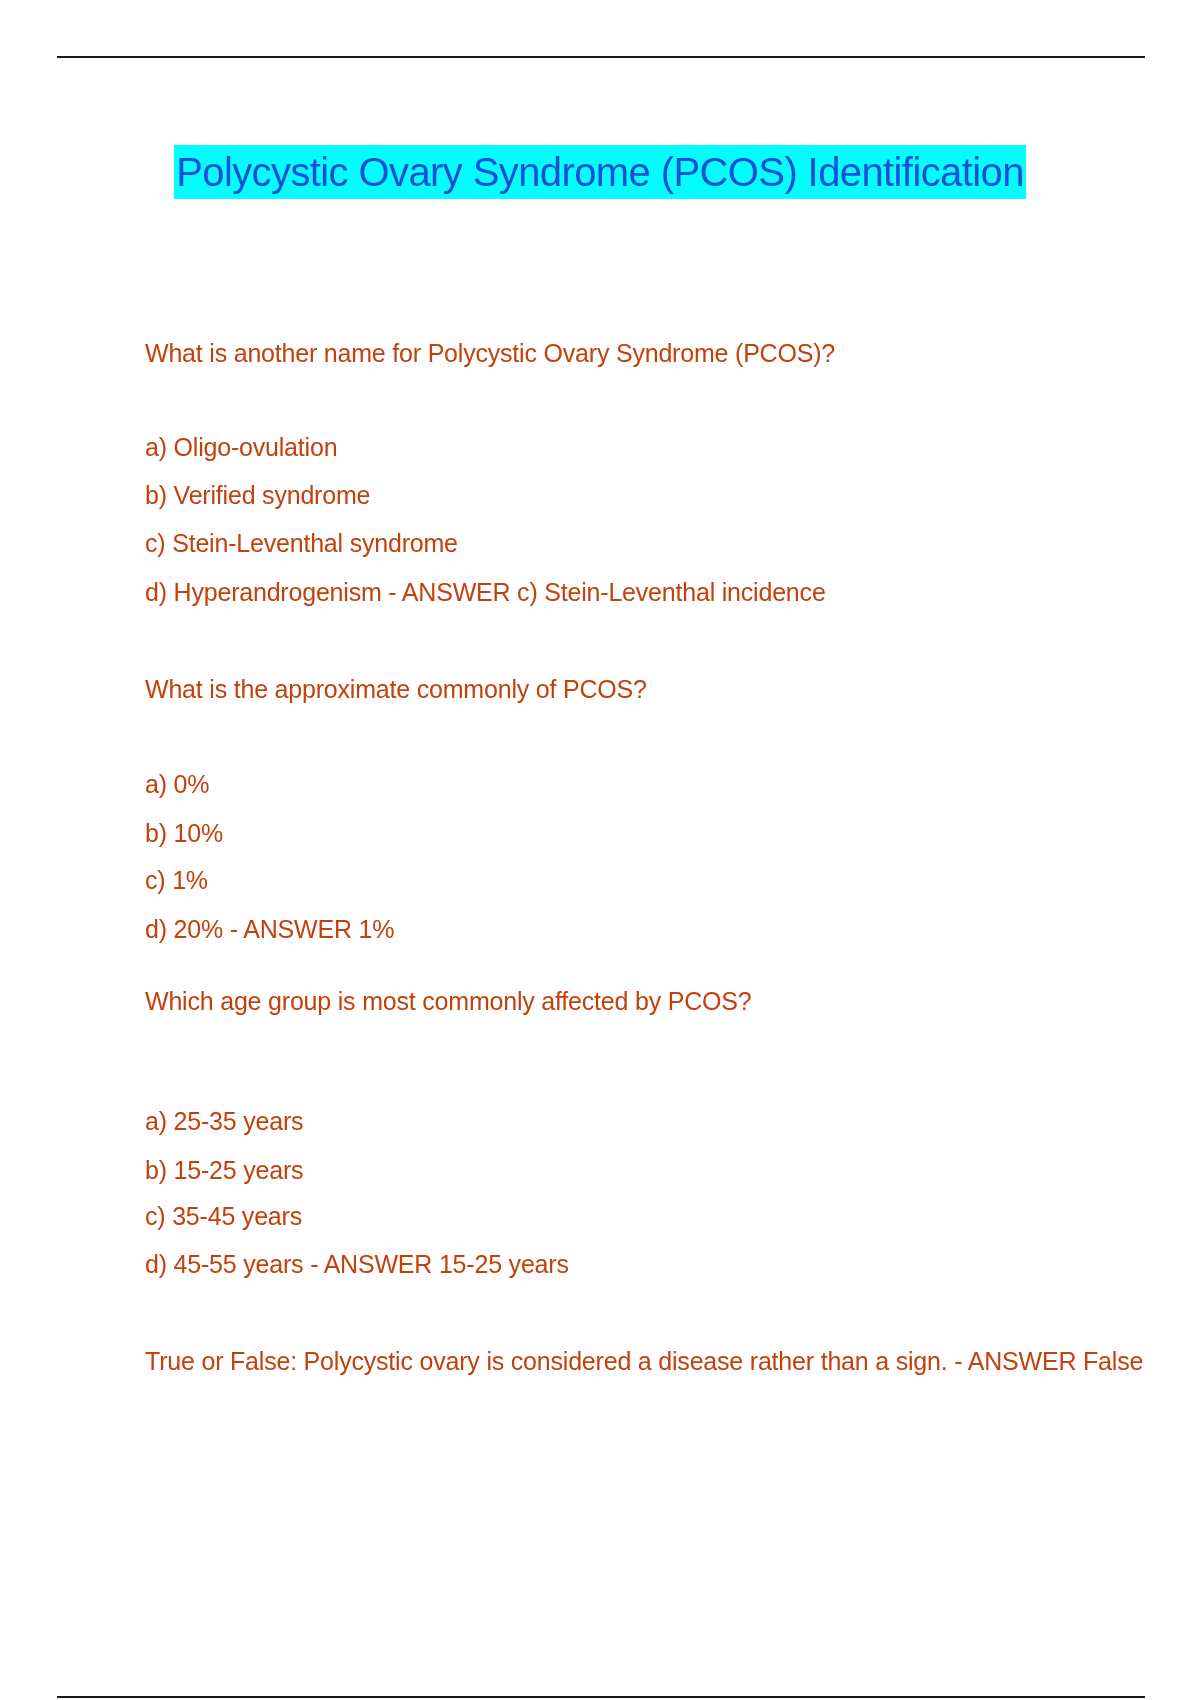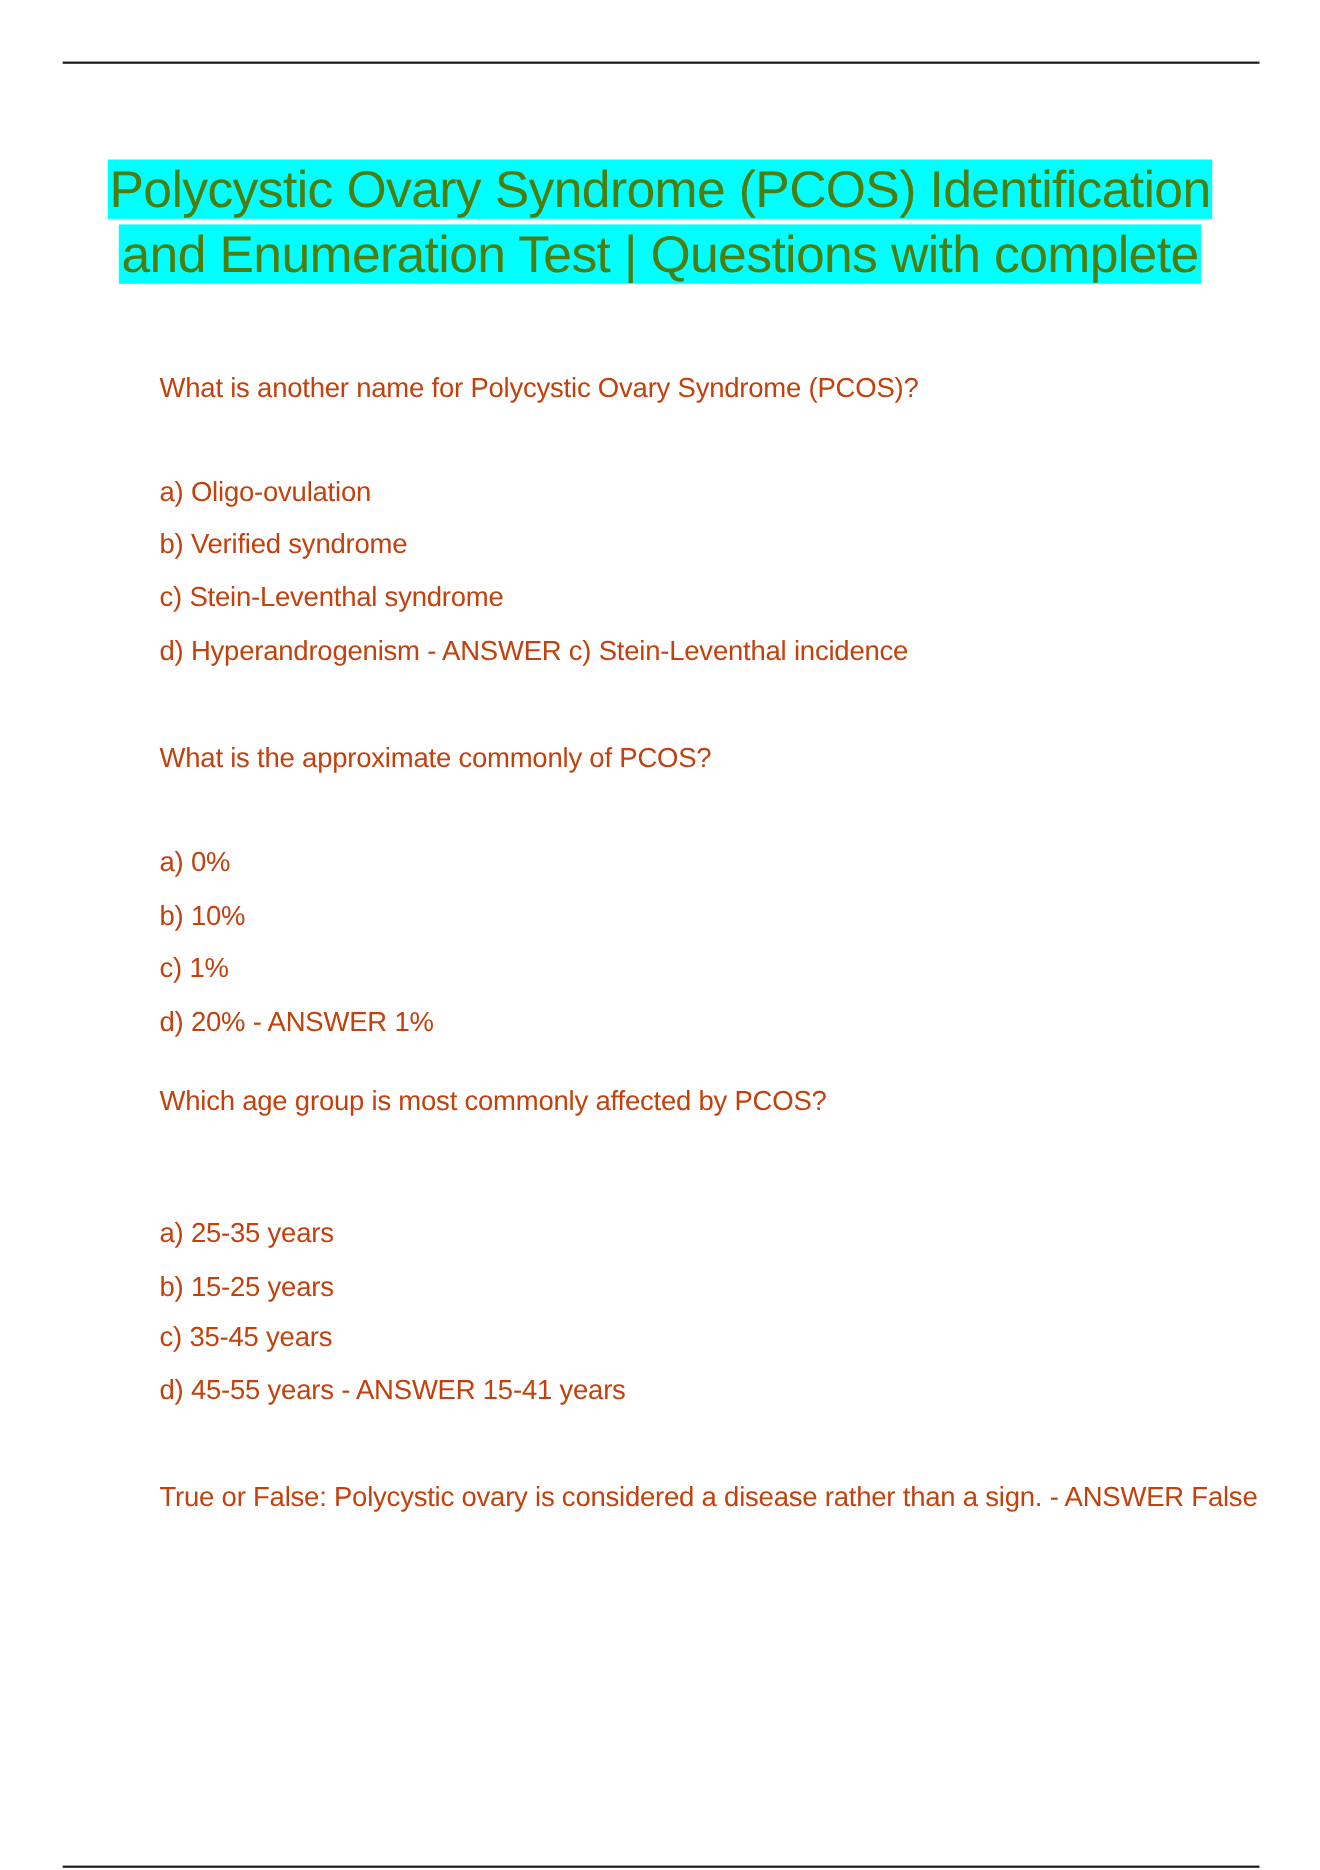--- a/index.html
+++ b/index.html
@@ -33,22 +33,22 @@
       text-align: center;
     }
     .title-line {
       display: block;
       height: 59px;
       line-height: 59px;
     }
     .title-line span {
       display: inline-block;
       background: #00ffff;
-      color: #4d7c0f;
-      font-size: 47px;
+      color: #1d4ed8;
+      font-size: 40px;
       letter-spacing: -0.6px;
       padding: 0 2px;
       line-height: 54px;
       height: 54px;
       white-space: nowrap;
     }
 
     .line {
       position: absolute;
       left: 145px;
@@ -62,38 +62,35 @@
   </style>
 </head>
 <body>
 
 <div class="rule top"></div>
 
 <div class="title-block">
   <div class="title-line">
     <span>Polycystic Ovary Syndrome (PCOS) Identification</span>
   </div>
-  <div class="title-line">
-    <span>and Enumeration Test | Questions with complete</span>
-  </div>
 </div>
 
 <div class="line" style="top:353px">What is another name for Polycystic Ovary Syndrome (PCOS)?</div>
 <div class="line" style="top:447px">a) Oligo-ovulation</div>
 <div class="line" style="top:495px">b) Verified syndrome</div>
 <div class="line" style="top:543px">c) Stein-Leventhal syndrome</div>
 <div class="line" style="top:592px">d) Hyperandrogenism - ANSWER c) Stein-Leventhal incidence</div>
 
 <div class="line" style="top:689px">What is the approximate commonly of PCOS?</div>
 <div class="line" style="top:784px">a) 0%</div>
 <div class="line" style="top:833px">b) 10%</div>
 <div class="line" style="top:880px">c) 1%</div>
 <div class="line" style="top:929px">d) 20% - ANSWER 1%</div>
 
 <div class="line" style="top:1001px">Which age group is most commonly affected by PCOS?</div>
 <div class="line" style="top:1121px">a) 25-35 years</div>
 <div class="line" style="top:1170px">b) 15-25 years</div>
 <div class="line" style="top:1216px">c) 35-45 years</div>
-<div class="line" style="top:1264px">d) 45-55 years - ANSWER 15-41 years</div>
+<div class="line" style="top:1264px">d) 45-55 years - ANSWER 15-25 years</div>
 
 <div class="line" style="top:1361px">True or False: Polycystic ovary is considered a disease rather than a sign. - ANSWER False</div>
 
 <div class="rule bottom"></div>
 
 </body></html>

